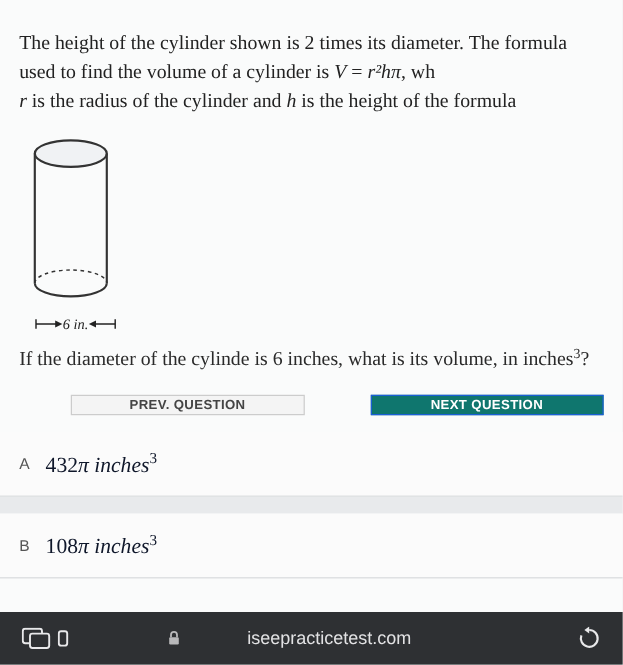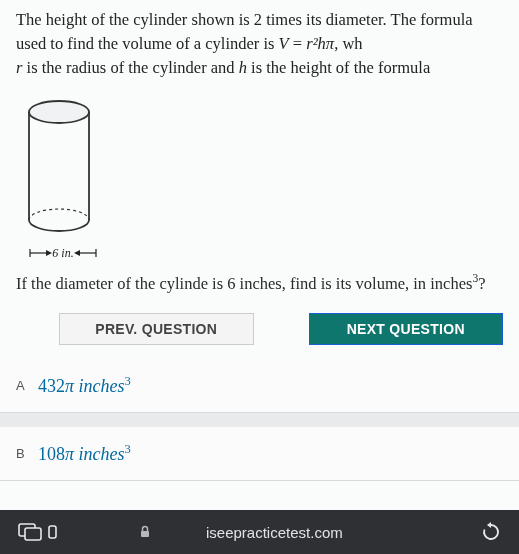--- a/index.html
+++ b/index.html
@@ -7,21 +7,21 @@
     font-family: Georgia, 'Times New Roman', serif;
     background: #e8eaec;
     width: 519px;
     height: 554px;
     overflow: hidden;
     position: relative;
     color: #2a2a2a;
   }
   .content {
     background: #fafbfb;
-    padding: 8px 16px 0 16px;
+    padding: 24px 16px 0 16px;
     min-height: 510px;
   }
   .question-text {
     font-size: 16.5px;
     line-height: 1.45;
     color: #222;
   }
   .formula-var { font-style: italic; font-family: Georgia, serif; }
   .sup { font-size: 0.7em; vertical-align: super; }
   .cyl-figure {
@@ -40,22 +40,22 @@
     margin-top: 10px;
   }
   .nav-row {
     display: flex;
     gap: 12px;
     margin: 18px 0 14px 0;
     font-family: Arial, sans-serif;
   }
   .nav-btn {
     flex: 1;
-    height: 32px;
-    font-size: 14px;
+    height: 17px;
+    font-size: 11px;
     font-weight: bold;
     letter-spacing: 0.3px;
     display: flex;
     align-items: center;
     justify-content: center;
     cursor: pointer;
     border: 1px solid #ccc;
     margin-left: 43px;
   }
   .nav-prev {
@@ -78,21 +78,21 @@
     cursor: pointer;
   }
   .answer-letter {
     width: 22px;
     font-family: Arial, sans-serif;
     font-size: 13px;
     color: #555;
   }
   .answer-text {
     font-size: 18px;
-    color: #0369a1;
+    color: #0f172a;
   }
   .gap {
     height: 14px;
     background: #e8eaec;
     margin: 0 -16px;
   }
   .browser-bar {
     position: absolute;
     bottom: 0;
     left: 0;
@@ -144,21 +144,21 @@
         <polygon points="22,4 28,7 22,10" fill="#222"></polygon>
         <text x="39" y="11" font-size="12" text-anchor="middle" fill="#222" font-family="Georgia">6 in.</text>
         <line x1="52" y1="7" x2="72" y2="7" stroke="#222" stroke-width="1.2"></line>
         <line x1="72" y1="3" x2="72" y2="11" stroke="#222" stroke-width="1.2"></line>
         <polygon points="56,4 50,7 56,10" fill="#222"></polygon>
       </svg>
     </div>
   </div>
 
   <div class="prompt">
-    <span>If the diameter of the cylinde is </span><span>6</span><span> inches, find is its volume, in inches</span><span class="sup">3</span><span>?</span>
+    <span>If the diameter of the cylinde is </span><span>6</span><span> inches, what is its volume, in inches</span><span class="sup">3</span><span>?</span>
   </div>
 
   <div class="nav-row">
     <div class="nav-btn nav-prev">PREV. QUESTION</div>
     <div class="nav-btn nav-next">NEXT QUESTION</div>
   </div>
 
   <div class="answer-row">
     <div class="answer-letter">A</div>
     <div class="answer-text">

